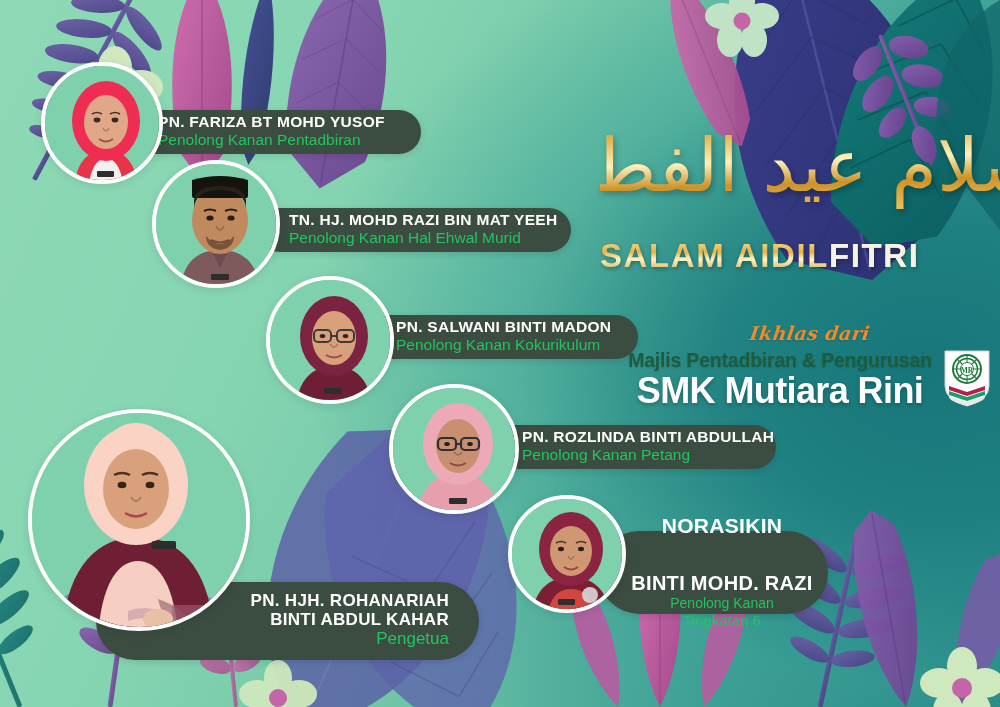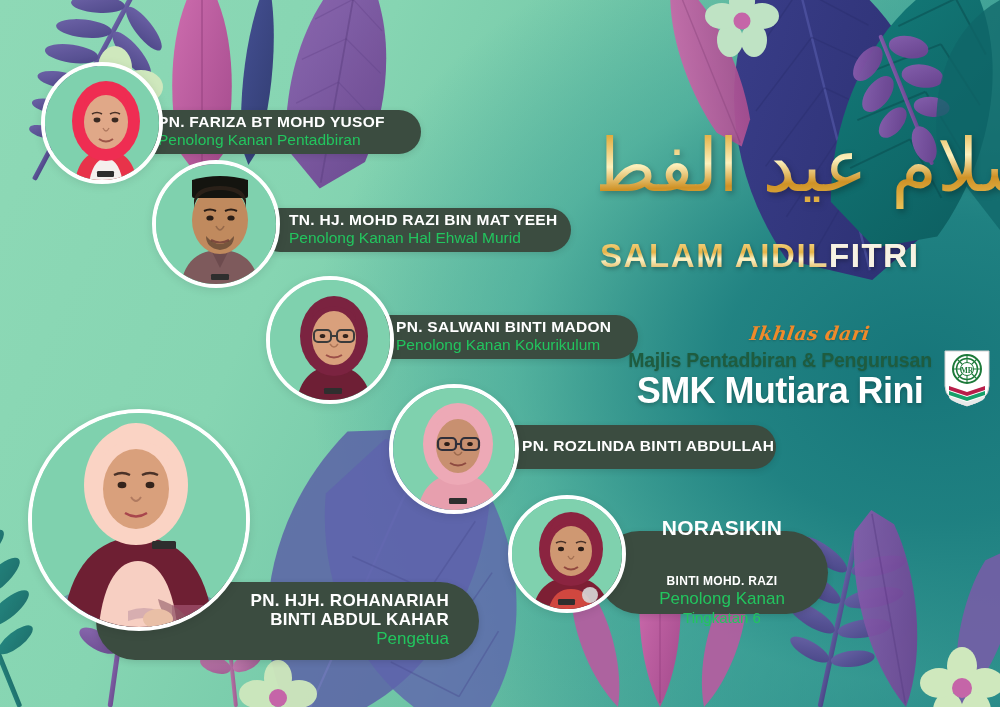--- a/index.html
+++ b/index.html
@@ -448,20 +448,21 @@
         <ellipse cx="75.5" cy="56" rx="2.8" ry="2" fill="#33231c"></ellipse>
         <path d="M60 64 Q64 70 68 64" stroke="#ac7455" stroke-width="1.4" fill="none"></path>
         <path d="M56 75 Q64 80 72 75" stroke="#9b4f48" stroke-width="2" fill="none"></path>
         <rect x="54" y="108" width="18" height="6" rx="1.2" fill="#2e2e2e"></rect>
       </svg>
     </div>
   </div>
 
   <div class="pill" style="left:489px; top:425px; width:287px; height:44px; align-items:flex-start; padding-left:33px;">
     <div class="nm" style="font-size:15.5px;">PN. ROZLINDA BINTI ABDULLAH</div>
+    <div class="rl" style="font-size:15.5px;">Penolong Kanan Petang</div>
   </div>
   <div class="photo" style="left:389px; top:384px; width:130px; height:130px;">
     <div class="inner">
       <svg width="130" height="130" viewBox="0 0 130 130" xmlns="http://www.w3.org/2000/svg">
         <rect width="130" height="130" fill="#7fd1ae"></rect>
         <path d="M24 130 C26 98 44 86 65 86 C86 86 104 98 106 130 Z" fill="#e79fae"></path>
         <ellipse cx="65" cy="56" rx="35" ry="41" fill="#eda9b6"></ellipse>
         <ellipse cx="65" cy="58" rx="22" ry="27" fill="#c89070"></ellipse>
         <path d="M43 40 C48 22 82 22 87 40 C87 29 79 17 65 17 C51 17 43 29 43 40 Z" fill="#eda9b6"></path>
         <g>
@@ -473,22 +474,22 @@
         <ellipse cx="77" cy="56" rx="2.8" ry="2" fill="#2b1d17"></ellipse>
         <path d="M61 64 Q65 70 69 64" stroke="#9d6a4e" stroke-width="1.4" fill="none"></path>
         <path d="M57 75 Q65 80 73 75" stroke="#8e4a40" stroke-width="2" fill="none"></path>
         <rect x="56" y="110" width="18" height="6" rx="1.2" fill="#2e2e2e"></rect>
       </svg>
     </div>
   </div>
 
   <div class="pill" style="left:598px; top:531px; width:230px; height:83px; padding-left:34px; padding-right:16px;">
     <div class="nm" style="font-size:21px;">NORASIKIN</div>
-    <div class="nm" style="font-size:12px;margin-top:35px;">BINTI MOHD. RAZI</div>
-    <div class="rl" style="font-size:17px;">Penolong Kanan</div>
+    <div class="nm" style="font-size:20px;margin-top:35px;">BINTI MOHD. RAZI</div>
+    <div class="rl" style="font-size:14px;">Penolong Kanan</div>
     <div class="rl" style="font-size:15px;">Tingkatan 6</div>
   </div>
   <div class="photo" style="left:508px; top:495px; width:118px; height:118px;">
     <div class="inner">
       <svg width="118" height="118" viewBox="0 0 118 118" xmlns="http://www.w3.org/2000/svg">
         <rect width="118" height="118" fill="#7fd1ae"></rect>
         <path d="M20 118 C22 90 38 78 59 78 C80 78 96 90 98 118 Z" fill="#7d1f34"></path>
         <path d="M36 112 C40 96 48 90 59 90 C70 90 78 96 82 112 Z" fill="#d0473f"></path>
         <ellipse cx="59" cy="50" rx="32" ry="37" fill="#8b2440"></ellipse>
         <ellipse cx="59" cy="52" rx="21" ry="25" fill="#cf9872"></ellipse>

